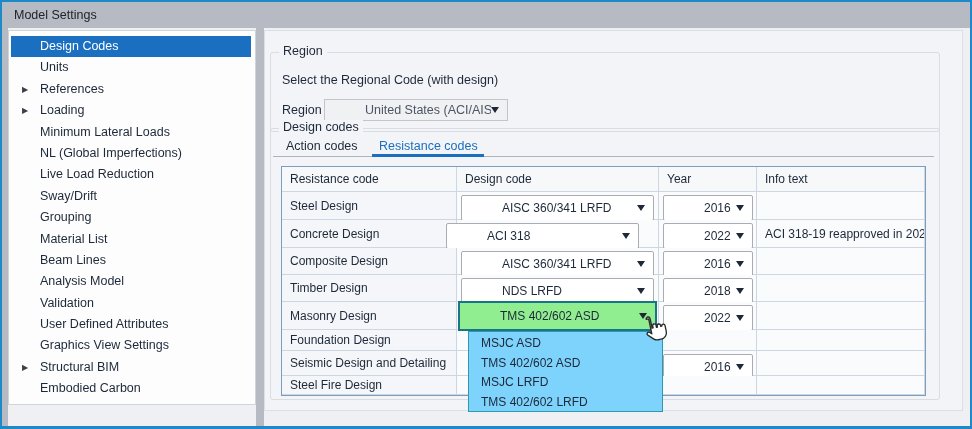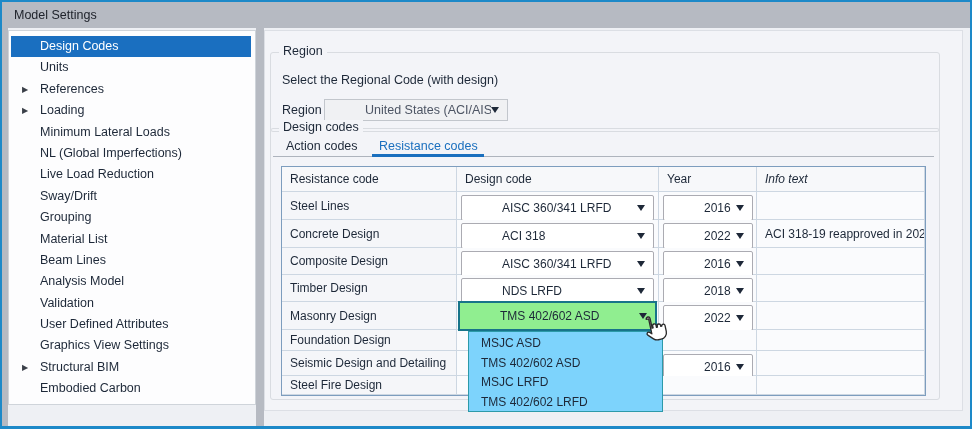--- a/index.html
+++ b/index.html
@@ -147,38 +147,38 @@
 
       <div class="tab" style="left:15px;">Action codes</div>
       <div class="tab active" style="left:108px;">Resistance codes</div>
       <div class="tabline"></div>
       <div class="tab-underline"></div>
 
       <div class="grid" id="grid">
           <div class="cell hdr" style="left:0px; top:0px; width:175px; height:25px;">Resistance code</div>
           <div class="cell hdr" style="left:175px; top:0px; width:202px; height:25px;">Design code</div>
           <div class="cell hdr" style="left:377px; top:0px; width:98px; height:25px;">Year</div>
-          <div class="cell hdr" style="left:475px; top:0px; width:168px; height:25px;font-style:italic;">Info text</div>
-          <div class="cell labelcell" style="left:0px; top:25px; width:175px; height:28px;">Steel Lines</div>
+          <div class="cell hdr" style="left:475px; top:0px; width:168px; height:25px;">Info text</div>
+          <div class="cell labelcell" style="left:0px; top:25px; width:175px; height:28px;">Steel Design</div>
           <div class="cell " style="left:175px; top:25px; width:202px; height:28px;"></div>
           <div class="cell " style="left:377px; top:25px; width:98px; height:28px;"></div>
           <div class="cell " style="left:475px; top:25px; width:168px; height:28px;"></div>
           <div class="combo" style="left:179px; top:28px; width:193px; height:21px;">
             <div class="combo-value">AISC 360/341 LRFD</div>
             <div class="combo-arrow"></div>
           </div>
           <div class="combo" style="left:381px; top:28px; width:90px; height:21px;">
             <div class="combo-value">2016</div>
             <div class="combo-arrow"></div>
           </div>
           <div class="cell labelcell" style="left:0px; top:53px; width:175px; height:28px;">Concrete Design</div>
           <div class="cell " style="left:175px; top:53px; width:202px; height:28px;"></div>
           <div class="cell " style="left:377px; top:53px; width:98px; height:28px;"></div>
           <div class="cell " style="left:475px; top:53px; width:168px; height:28px;">ACI 318-19 reapproved in 2022</div>
-          <div class="combo" style="left:179px; top:56px; width:193px; height:21px;">
+          <div class="combo" style="left:164px; top:56px; width:193px; height:21px;">
             <div class="combo-value">ACI 318</div>
             <div class="combo-arrow"></div>
           </div>
           <div class="combo" style="left:381px; top:56px; width:90px; height:21px;">
             <div class="combo-value">2022</div>
             <div class="combo-arrow"></div>
           </div>
           <div class="cell labelcell" style="left:0px; top:81px; width:175px; height:27px;">Composite Design</div>
           <div class="cell " style="left:175px; top:81px; width:202px; height:27px;"></div>
           <div class="cell " style="left:377px; top:81px; width:98px; height:27px;"></div>

